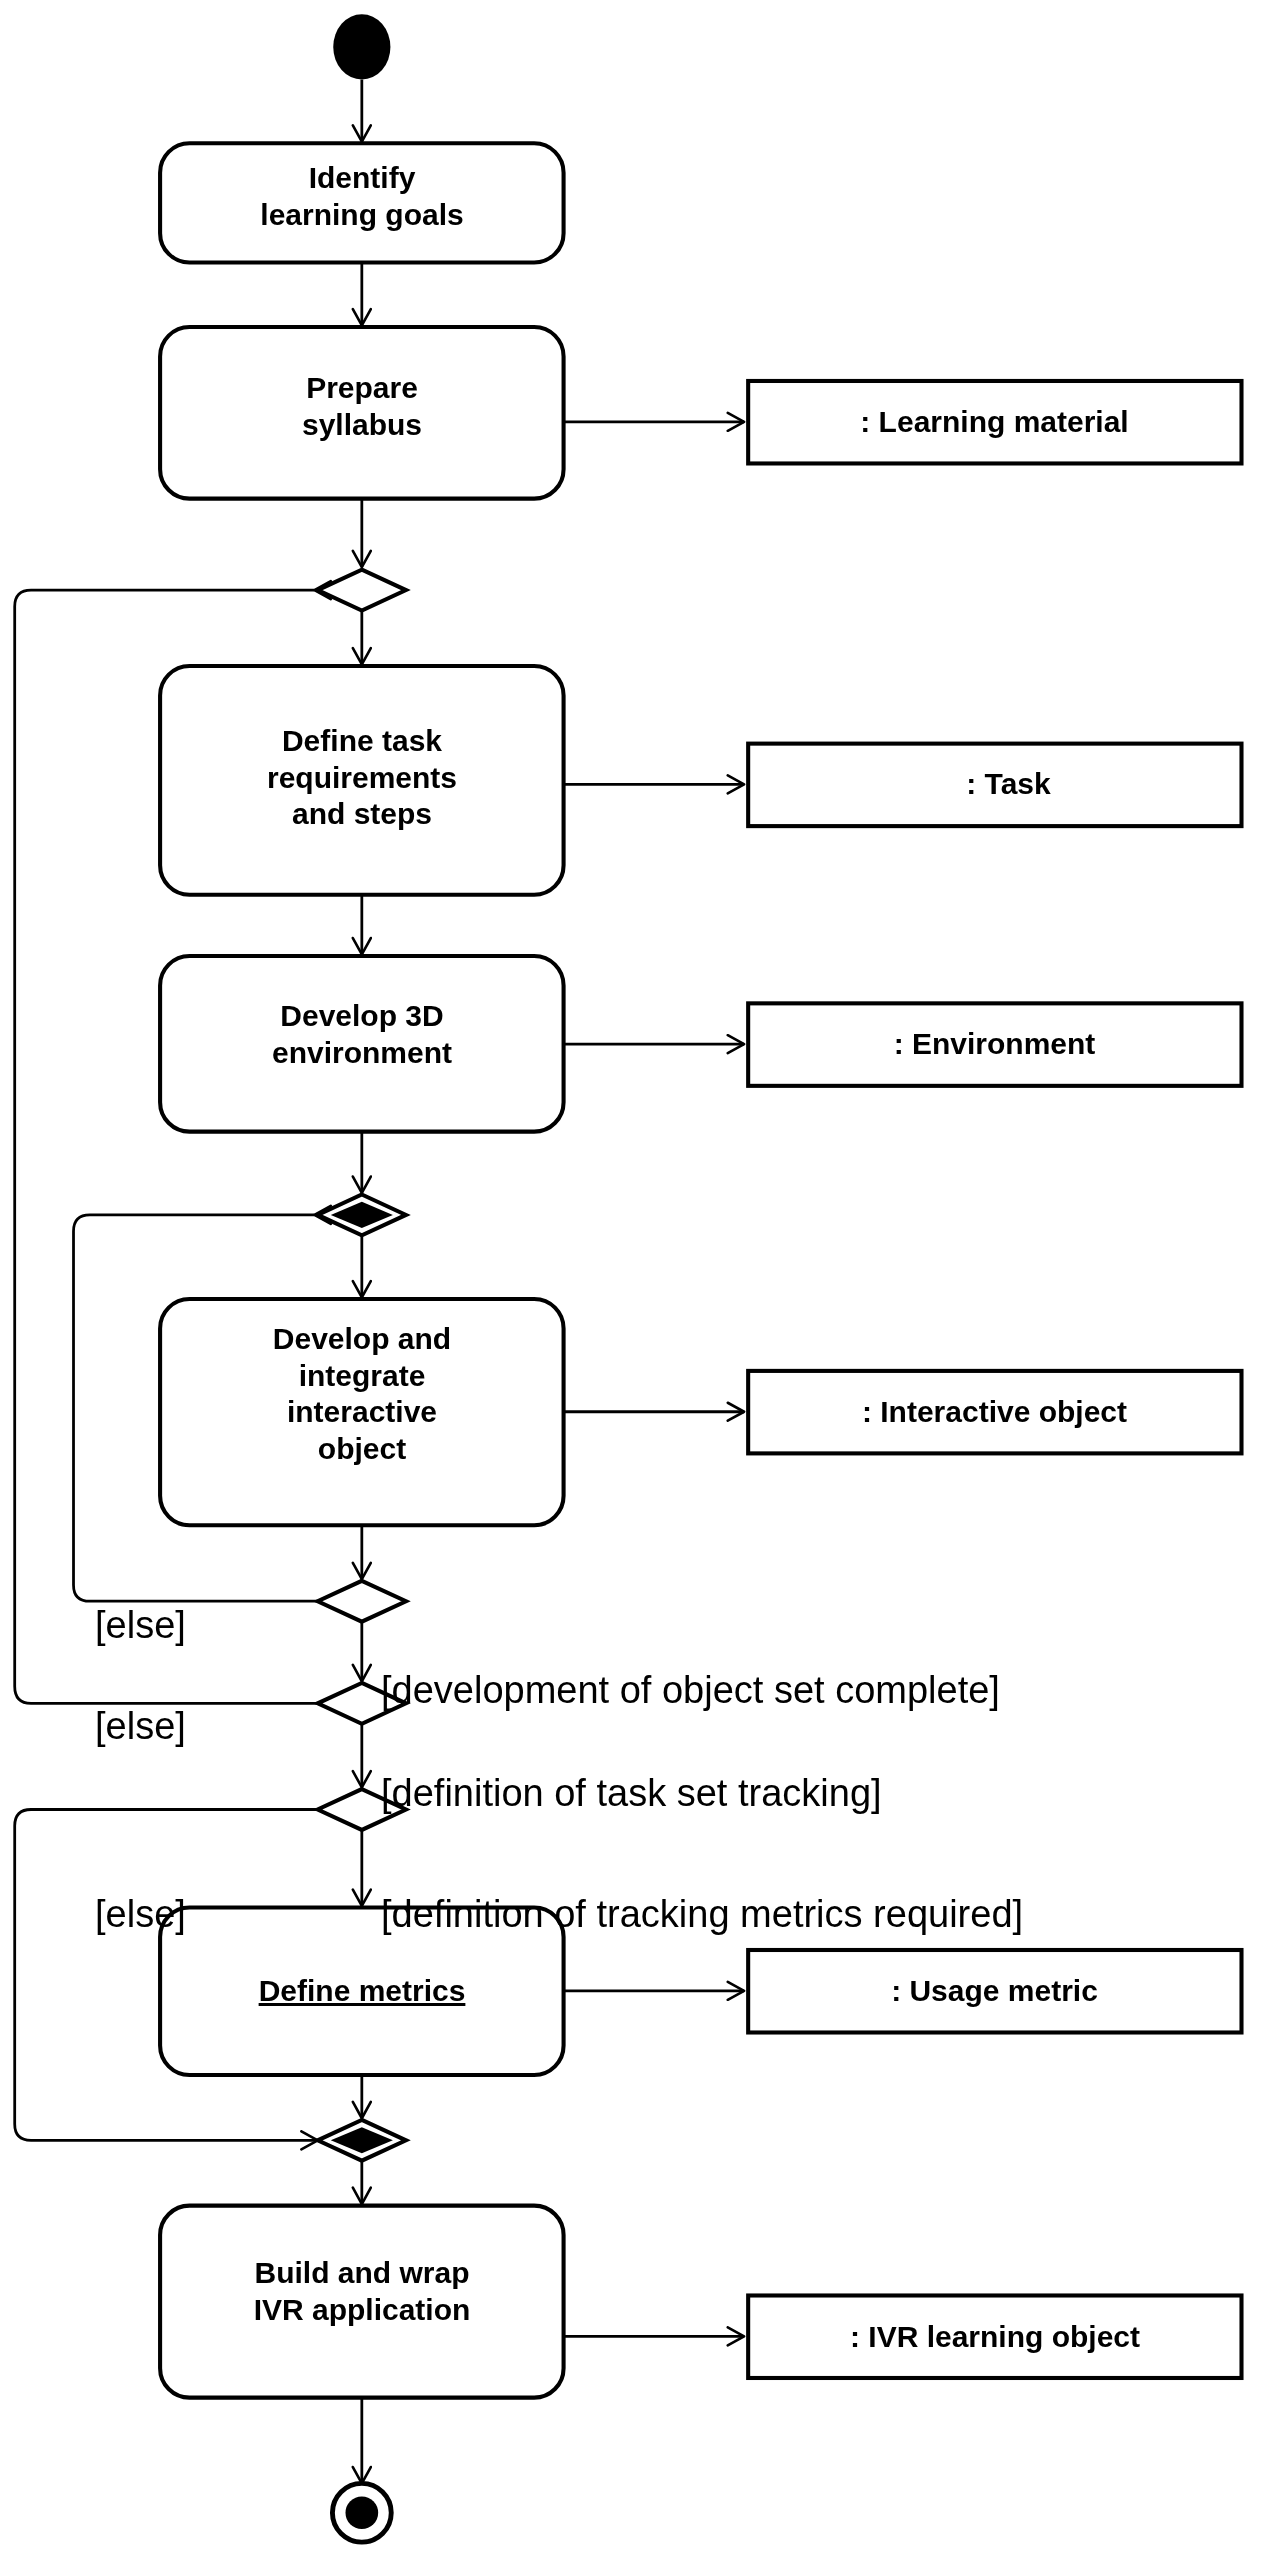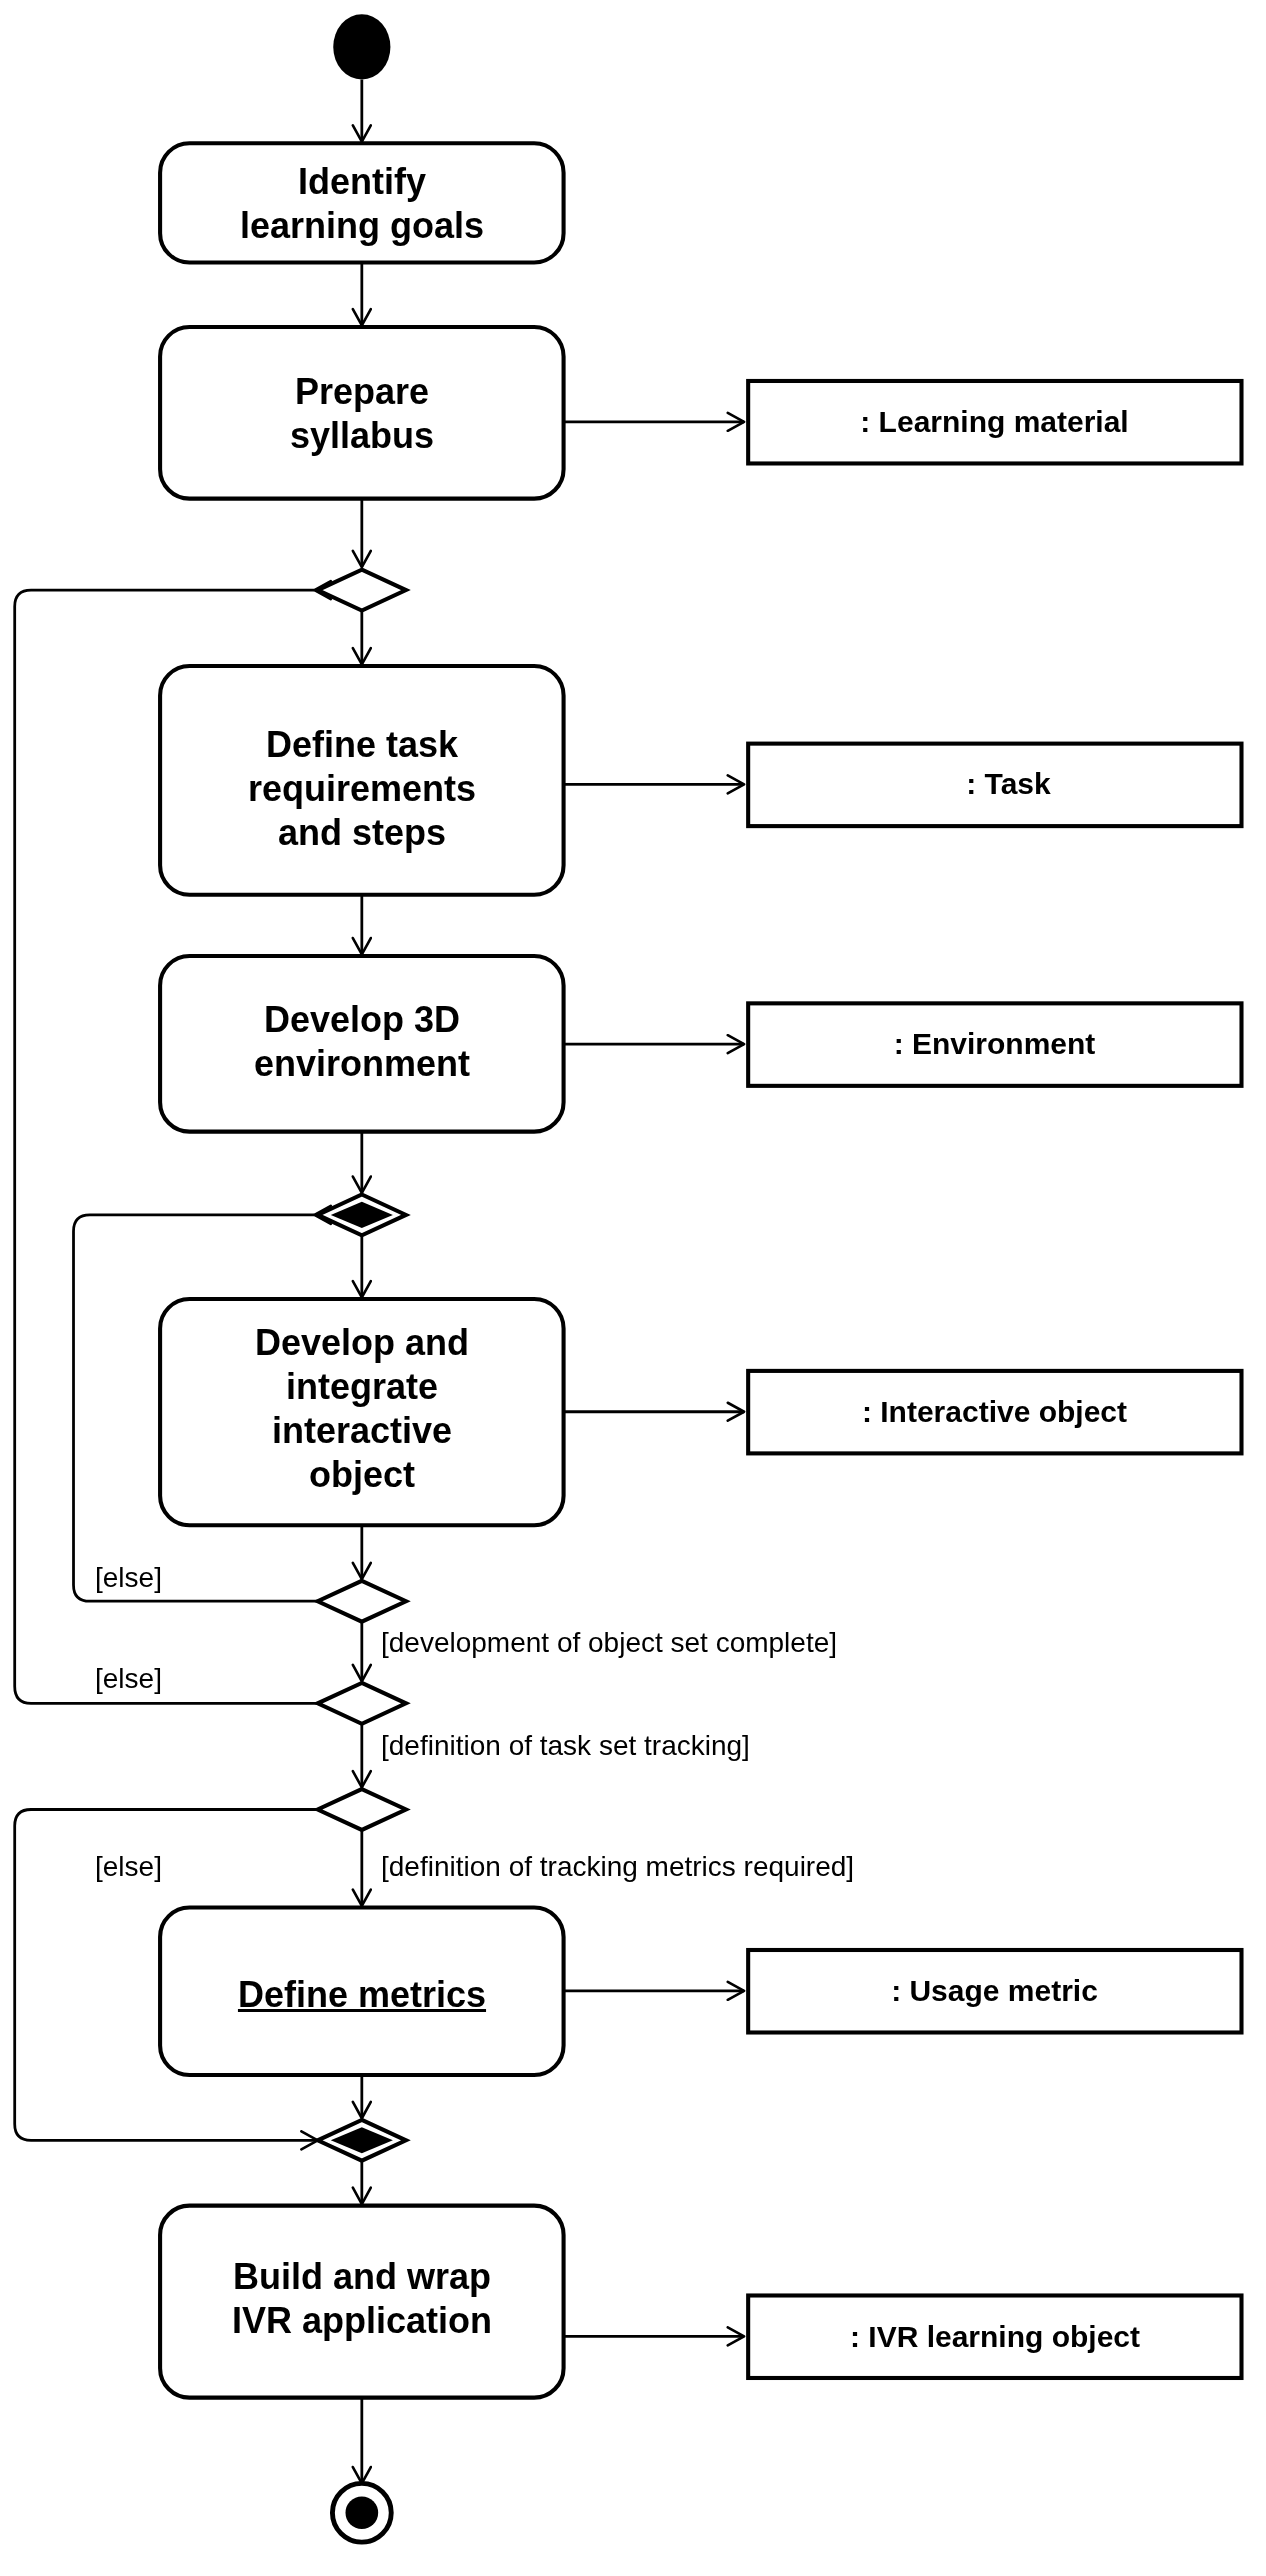--- a/index.html
+++ b/index.html
@@ -31,35 +31,36 @@
     position: absolute;
     margin: 0;
     padding: 0;
     color: #000000;
     text-align: center;
     white-space: pre-line;
     pointer-events: none;
   }
   .action-label {
     font-weight: bold;
-    font-size: 36px;
+    font-size: 30px;
     line-height: 1.22;
     letter-spacing: 0px;
   }
   .object-label {
     font-weight: bold;
     font-size: 30px;
     line-height: 1.2;
   }
   .guard-label {
     font-weight: normal;
-    font-size: 28px;
+    font-size: 38px;
     line-height: 1.15;
     text-align: left;
     white-space: nowrap;
+    margin-top: 42px;
   }
 </style>
 </head>
 <body>
 
 <div id="diagram-root">
 
   <svg id="diagram-svg" viewBox="0 0 1550 3153" xmlns="http://www.w3.org/2000/svg">
     <defs>
       <marker id="arrowOpen" markerWidth="26" markerHeight="26" refX="24" refY="13" orient="auto" markerUnits="userSpaceOnUse">

